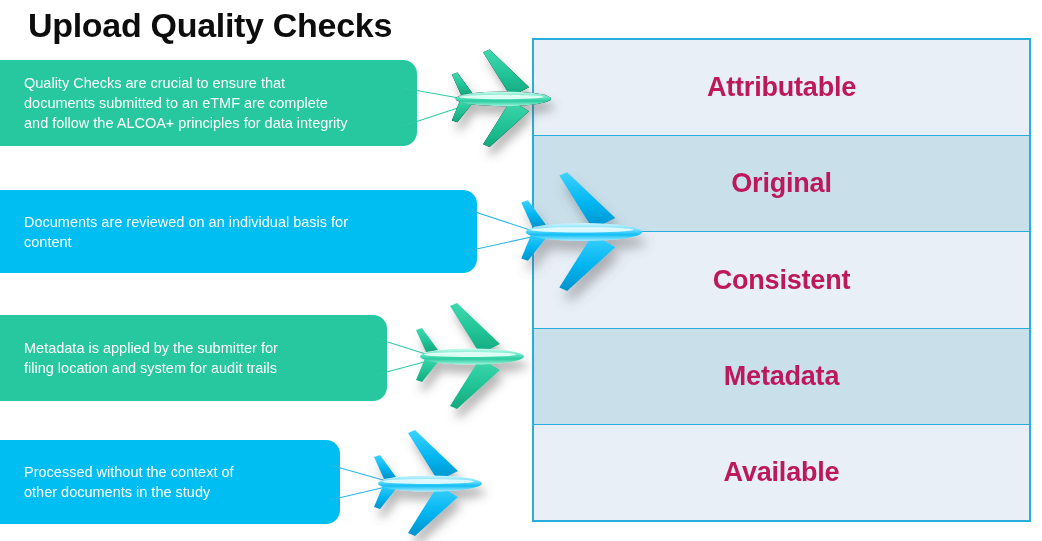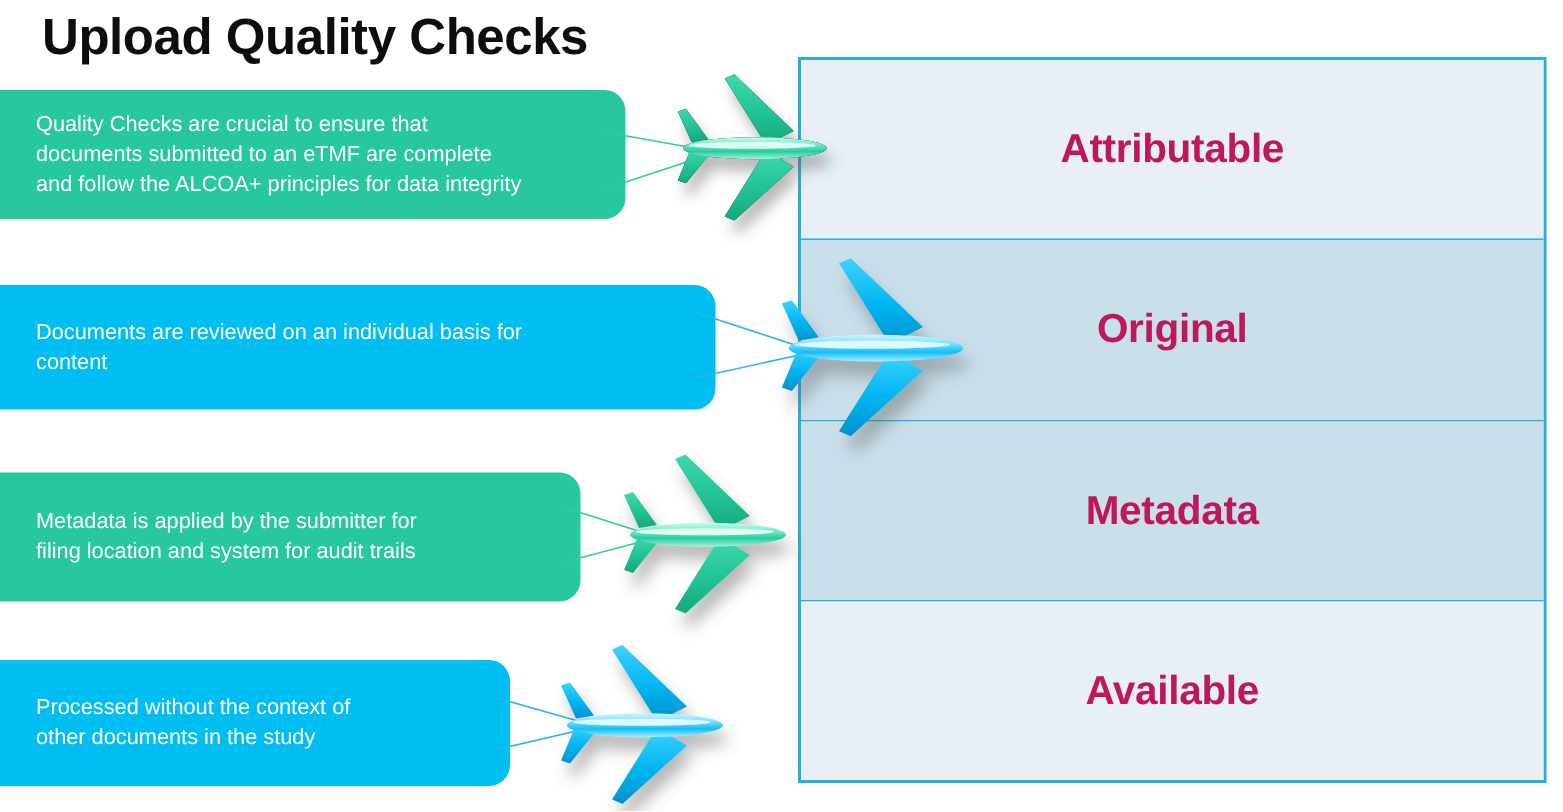--- a/index.html
+++ b/index.html
@@ -107,20 +107,23 @@
 
   <div id="page-title">Upload Quality Checks</div>
 
   <div id="alcoa-panel">
     <div class="alcoa-row shade-light">
       <span class="alcoa-label">Attributable</span>
     </div>
     <div class="alcoa-row shade-dark">
       <span class="alcoa-label">Original</span>
     </div>
+    <div class="alcoa-row shade-light">
+      <span class="alcoa-label">Consistent</span>
+    </div>
     <div class="alcoa-row shade-dark">
       <span class="alcoa-label">Metadata</span>
     </div>
     <div class="alcoa-row shade-light">
       <span class="alcoa-label">Available</span>
     </div>
   </div>
 
   <div id="callout-1" class="callout green">
     <div class="callout-text">Quality Checks are crucial to ensure that

